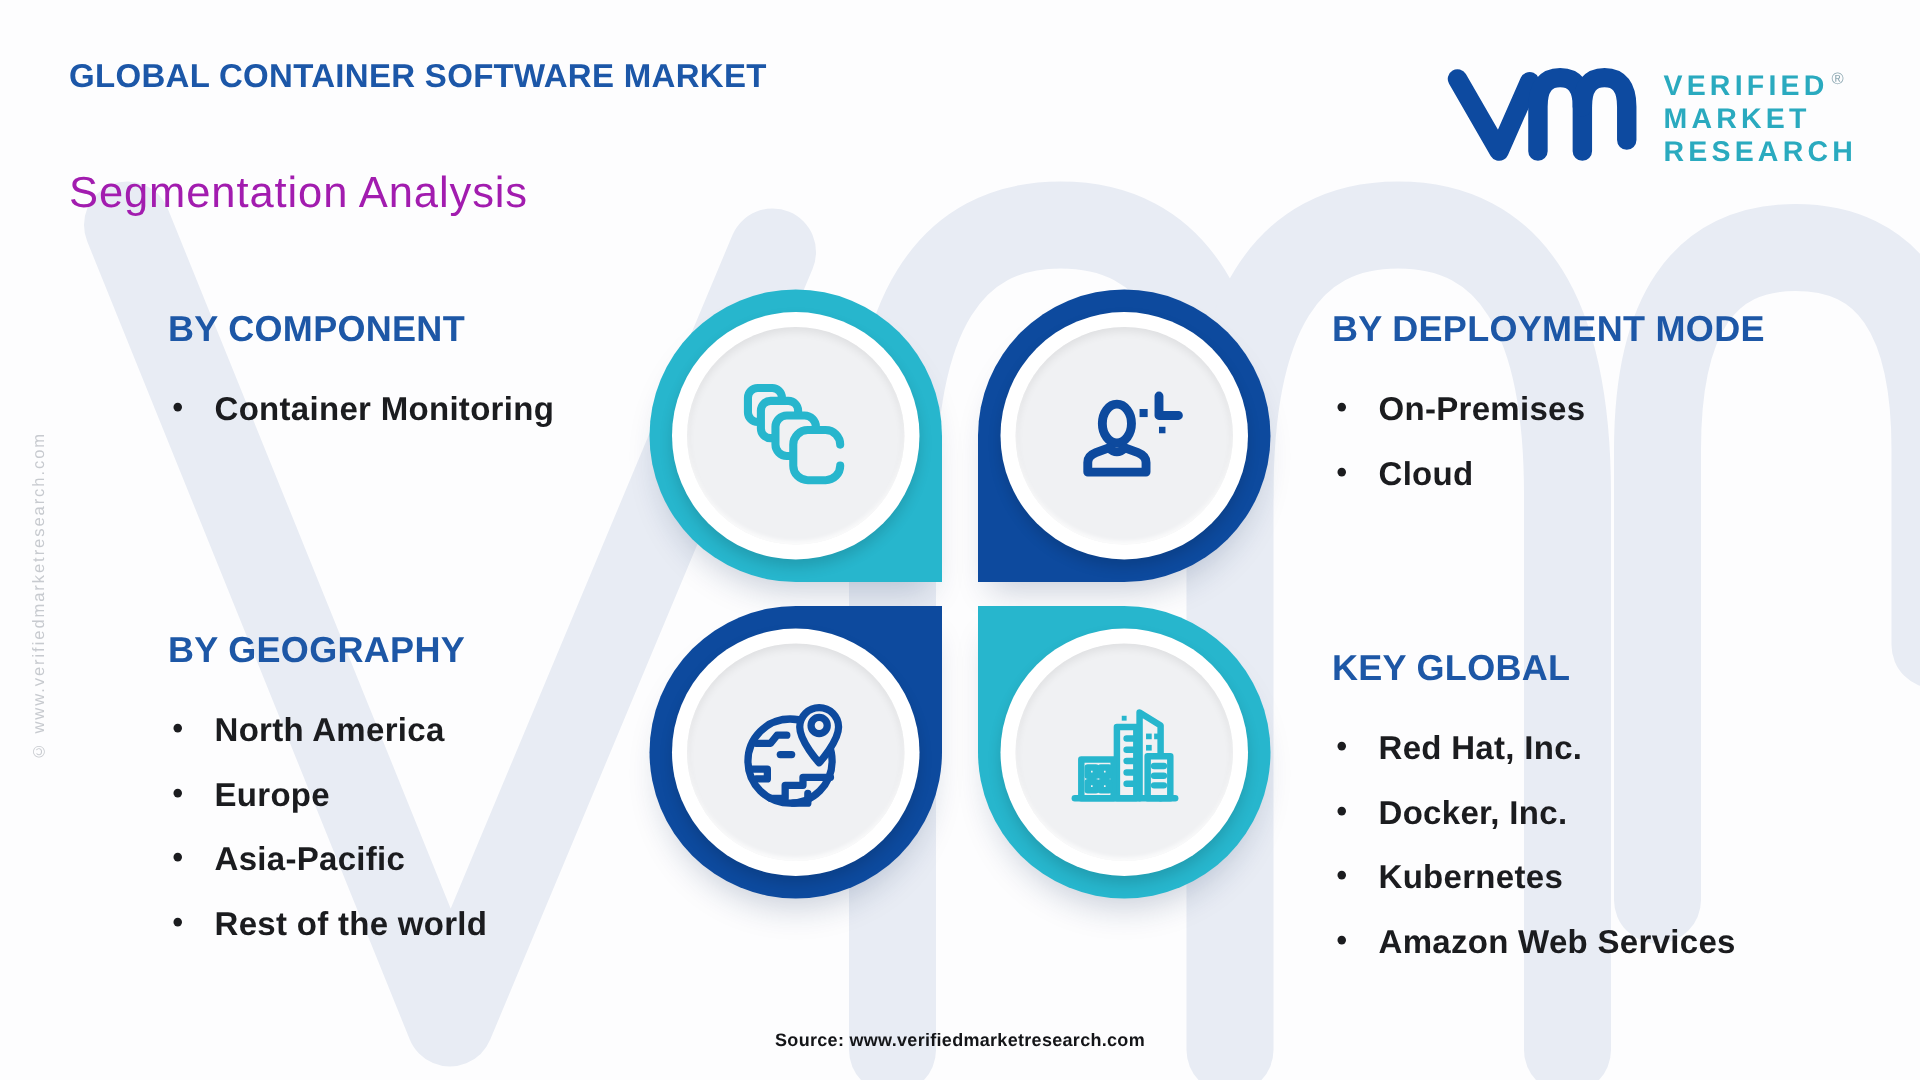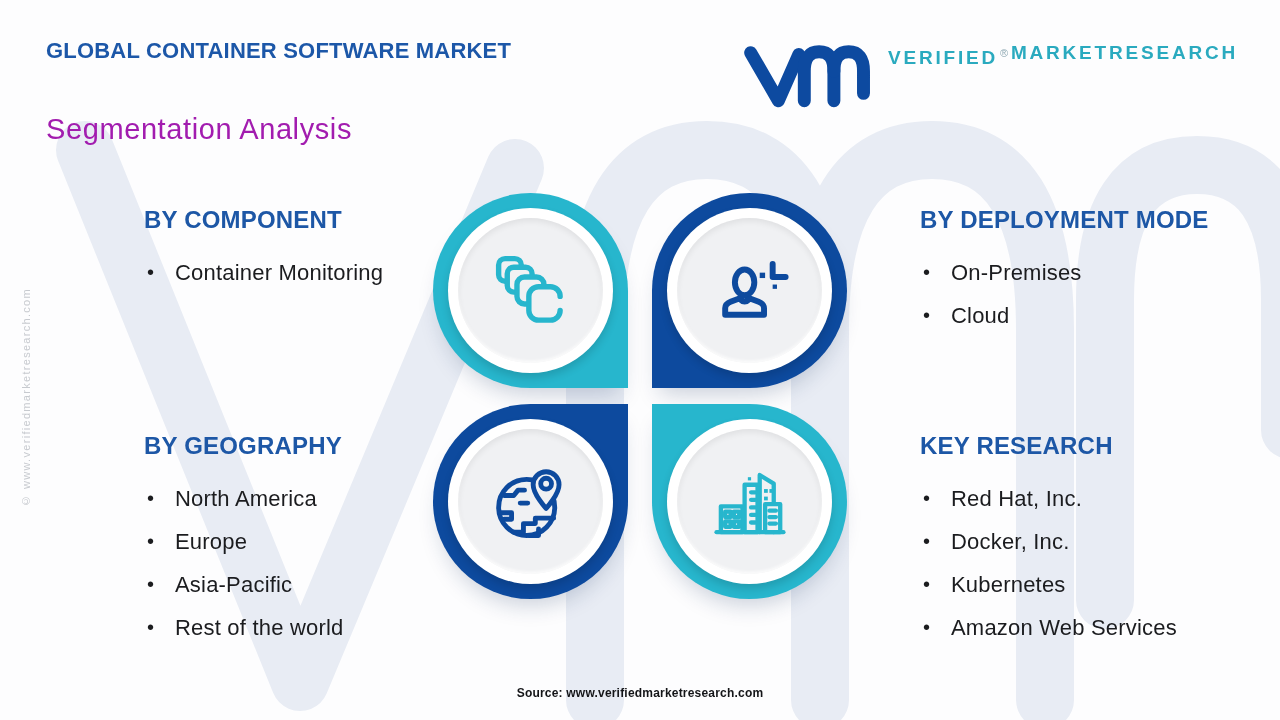--- a/index.html
+++ b/index.html
@@ -23,21 +23,21 @@
     position:absolute; left:46px; top:38px; z-index:2;
     font-size:22px; font-weight:bold; letter-spacing:0.2px; color:#1c57a8;
   }
   .page-subtitle {
     position:absolute; left:46px; top:113px; z-index:2;
     font-size:29px; font-weight:500; letter-spacing:0.6px; color:#a21caf;
   }
   
   .logo { position:absolute; right:42px; top:36px; z-index:2; display:flex; align-items:flex-start; }
   .logo-mark { width:136px; height:74px; margin-right:12px; }
-  .logo-text { display:flex; flex-direction:row; padding-top:6px; }
+  .logo-text { display:flex; flex-direction:column; padding-top:6px; }
   .logo-line {
     font-size:19px; font-weight:bold; letter-spacing:2.8px;
     color:#2aaabf; line-height:22px; white-space:nowrap;
   }
   .logo-reg { font-size:11px; color:#8fa9b3; vertical-align:super; margin-left:2px; font-weight:normal; }
   
   .cluster {
     position:absolute; left:433px; top:193px; z-index:1;
     display:grid;
     grid-template-columns:195px 195px;
@@ -55,30 +55,30 @@
     box-shadow:0 5px 9px rgba(0,0,0,0.14);
   }
   .pod-disc {
     position:absolute; left:25px; top:25px; width:145px; height:145px;
     background:#f0f1f3; border-radius:50%;
     display:flex; align-items:center; justify-content:center;
     box-shadow:inset 0 3px 6px rgba(0,0,0,0.07), inset 0 -2px 3px rgba(255,255,255,0.9);
   }
   .pod-disc svg { width:82px; height:82px; }
   
-  .section { position:absolute; z-index:2;margin-left:32px; }
+  .section { position:absolute; z-index:2; }
   #sec-component  { left:112px; top:206px; width:300px; }
-  #sec-geography  { left:112px; top:432px; width:300px; }
+  #sec-geography  { left:112px; top:420px; width:300px; }
   #sec-deployment { left:888px; top:206px; width:340px; }
   #sec-players    { left:888px; top:432px; width:340px; }
   .section h3 {
     font-size:24px; font-weight:bold; letter-spacing:0.2px;
     color:#1d57a6; line-height:28px; margin-bottom:17px; white-space:nowrap;
   }
-  .section ul { list-style:none; }
+  .section ul { list-style:none;font-weight:bold; }
   .section li {
     position:relative; padding-left:31px; max-width:281px;
     font-size:22px; color:#1b1c1f; line-height:43px; letter-spacing:0.2px;
   }
   .section li::before {
     content:"\2022"; position:absolute; left:3px; top:0;
     font-size:20px; color:#1b1c1f;
   }
   #sec-deployment li, #sec-players li { max-width:351px; }
   
@@ -202,21 +202,21 @@
   <h3>BY GEOGRAPHY</h3>
   <ul>
     <li>North America</li>
     <li>Europe</li>
     <li>Asia-Pacific</li>
     <li>Rest of the world</li>
   </ul>
 </div>
 
 <div class="section" id="sec-players">
-  <h3>KEY RESEARCH</h3>
+  <h3>KEY GLOBAL</h3>
   <ul>
     <li>Red Hat, Inc.</li>
     <li>Docker, Inc.</li>
     <li>Kubernetes</li>
     <li>Amazon Web Services</li>
   </ul>
 </div>
 
 <div class="source-line">Source: www.verifiedmarketresearch.com</div>
 

